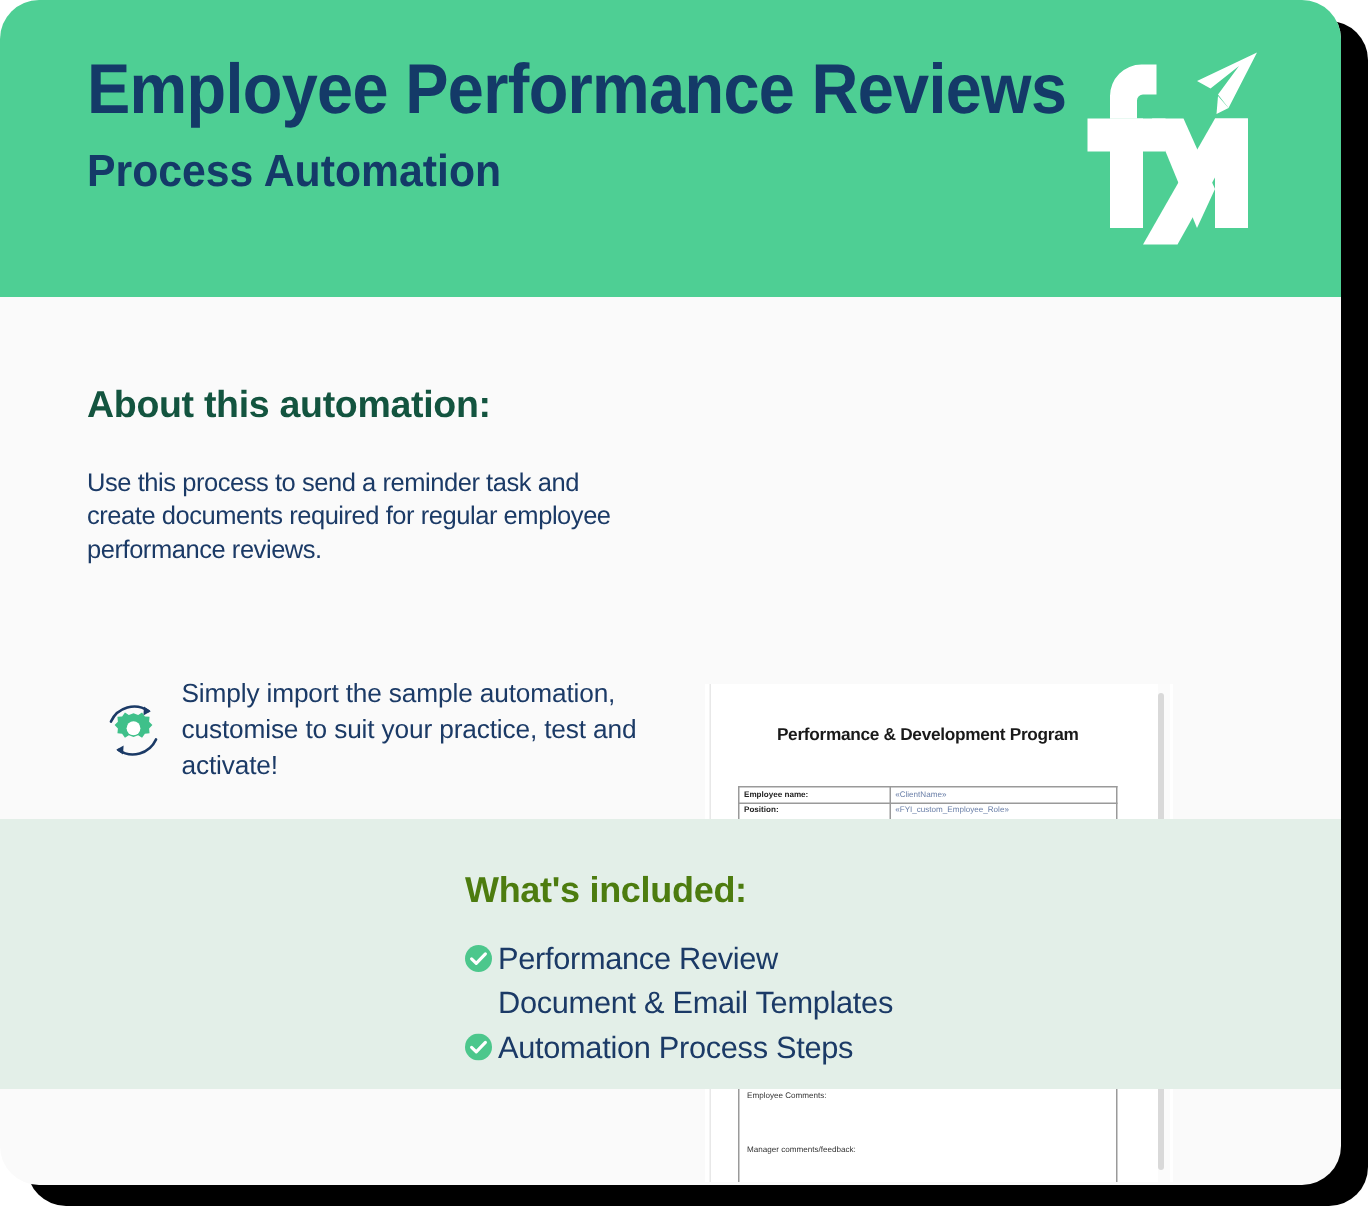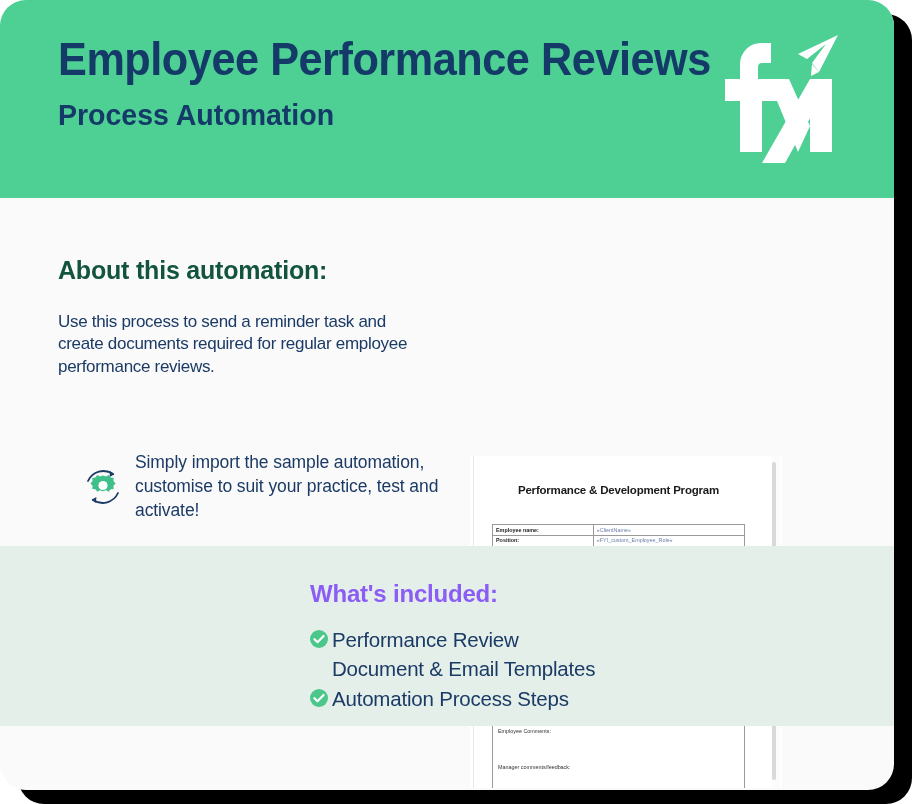--- a/index.html
+++ b/index.html
@@ -86,21 +86,21 @@
   .about-body {
     margin-top: 26px;
     font-size: 17px;
     line-height: 1.32;
     color: #1B3A66;
     letter-spacing: -0.3px;
   }
 
   .tip {
     position: absolute;
-    left: 80px; top: 253px;
+    left: 66px; top: 253px;
     width: 360px;
     display: flex;
     align-items: center;
     gap: 9px;
   }
   .tip-icon { flex: 0 0 auto; width: 46px; height: 46px; }
   .tip-text {
     font-size: 17.5px;
     line-height: 1.36;
     color: #1B3A66;
@@ -200,21 +200,21 @@
     position: relative;
     width: 100%;
     height: 180px;
     background: #E3EFE8;
     padding-top: 34px;
   }
   .included-inner { width: 330px; margin: 0 auto 0 310px; }
   .included-heading {
     font-size: 24px;
     font-weight: bold;
-    color: #8b5cf6;
+    color: #4d7c0f;
     letter-spacing: -0.2px;
     margin-bottom: 18px;
   }
   .incl-row {
     display: flex;
     align-items: flex-start;
     gap: 4px;
     margin-bottom: 2px;
   }
   .check-icon { flex: 0 0 auto; width: 18px; height: 18px; margin-top: 4px; }

